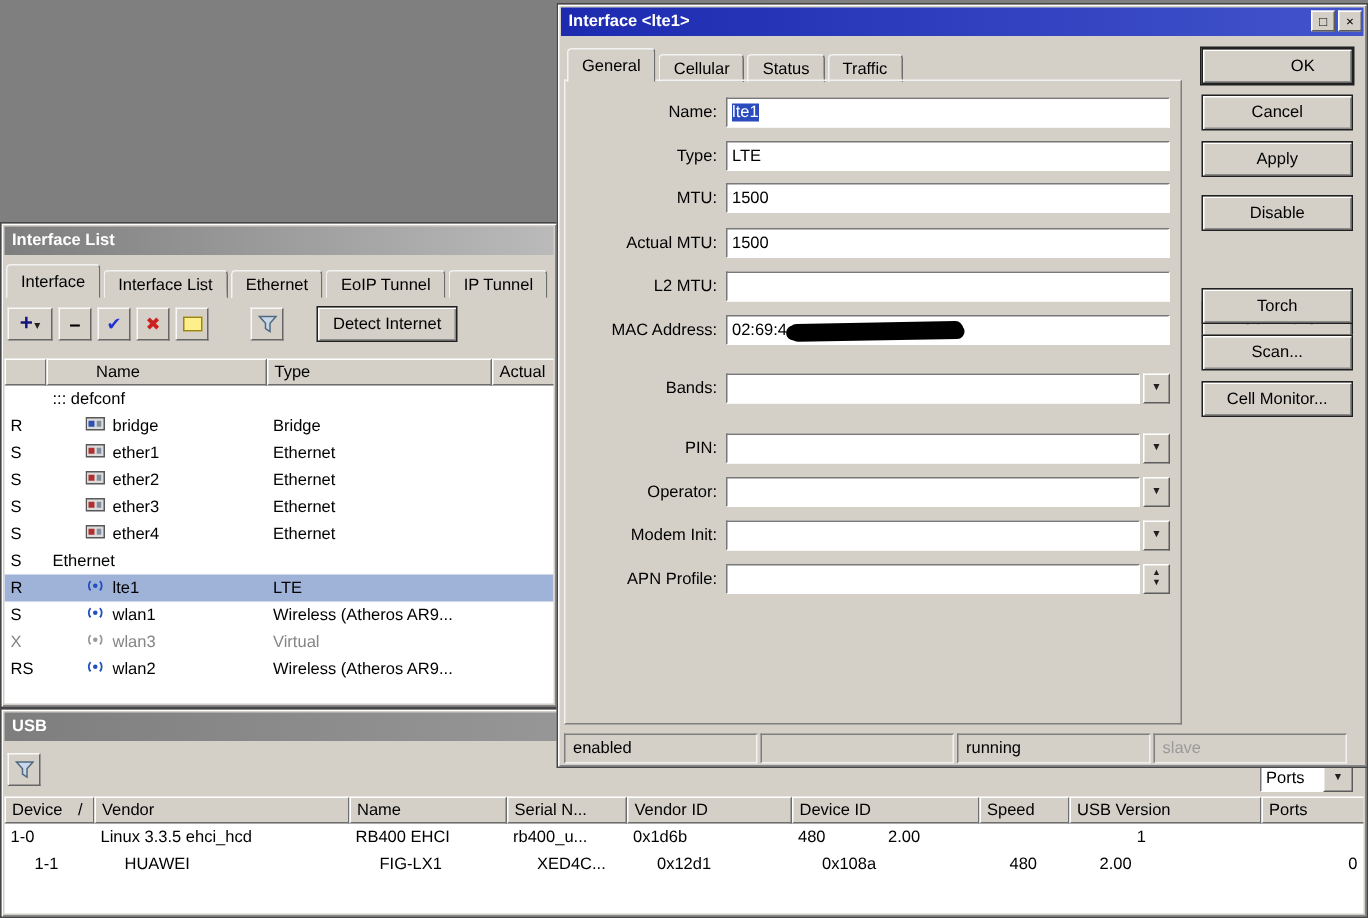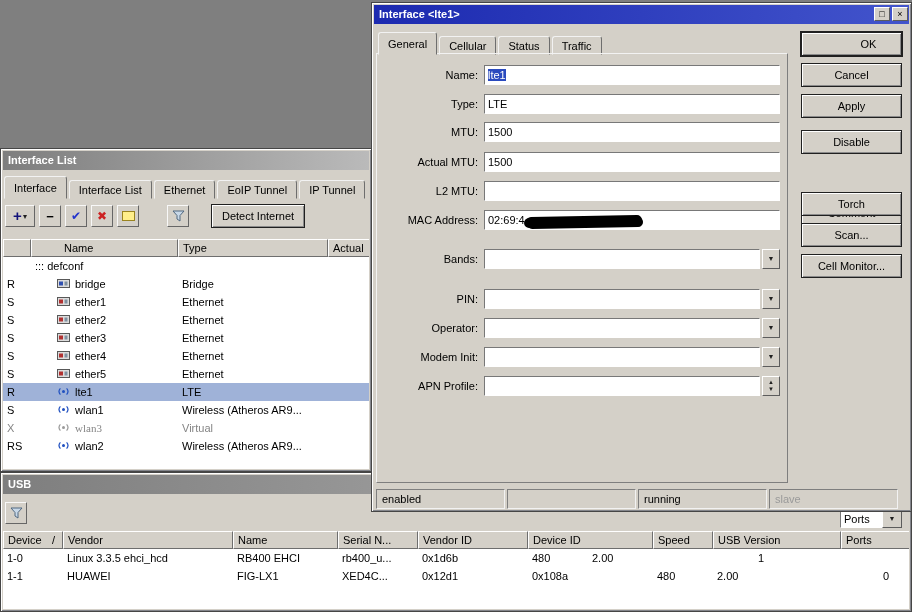--- a/index.html
+++ b/index.html
@@ -220,25 +220,20 @@
             <div class="td name" style="width: 147px;"><span class="icon"><svg width="13" height="11" viewBox="0 0 13 11">
                   <rect x="0.5" y="1.5" width="12" height="8" fill="#dcdcdc" stroke="#585858"></rect>
                   <rect x="2" y="3.5" width="4" height="4" fill="#b03030"></rect>
                   <rect x="7.5" y="3.5" width="3" height="4" fill="#8090a0"></rect>
                 </svg></span><span>ether4</span></div>
             <div class="td type" style="width: 150px;">Ethernet</div>
             <div class="td" style="width: 47px;"></div>
           </div>
           <div class="tr">
             <div class="td flag" style="width: 28px;">S</div>
-            <div class="td name" style="width: 147px;"><span class="icon"><svg width="13" height="11" viewBox="0 0 13 11">
-                  <rect x="0.5" y="1.5" width="12" height="8" fill="#dcdcdc" stroke="#585858"></rect>
-                  <rect x="2" y="3.5" width="4" height="4" fill="#b03030"></rect>
-                  <rect x="7.5" y="3.5" width="3" height="4" fill="#8090a0"></rect>
-                </svg></span><span>ether5</span></div>
             <div class="td type" style="width: 150px;">Ethernet</div>
             <div class="td" style="width: 47px;"></div>
           </div>
           <div class="tr sel">
             <div class="td flag" style="width: 28px;">R</div>
             <div class="td name" style="width: 147px;"><span class="icon"><svg width="13" height="11" viewBox="0 0 13 11">
                   <circle cx="6.5" cy="5.5" r="1.5" fill="#2050c0"></circle>
                   <path d="M3.4 2.4A4.6 4.6 0 0 0 3.4 8.6M9.6 2.4A4.6 4.6 0 0 1 9.6 8.6" stroke="#2050c0" fill="none" stroke-width="1.2"></path>
                 </svg></span><span>lte1</span></div>
             <div class="td type" style="width: 150px;">LTE</div>
@@ -248,21 +243,21 @@
             <div class="td flag" style="width: 28px;">S</div>
             <div class="td name" style="width: 147px;"><span class="icon"><svg width="13" height="11" viewBox="0 0 13 11">
                   <circle cx="6.5" cy="5.5" r="1.5" fill="#2050c0"></circle>
                   <path d="M3.4 2.4A4.6 4.6 0 0 0 3.4 8.6M9.6 2.4A4.6 4.6 0 0 1 9.6 8.6" stroke="#2050c0" fill="none" stroke-width="1.2"></path>
                 </svg></span><span>wlan1</span></div>
             <div class="td type" style="width: 150px;">Wireless (Atheros AR9...</div>
             <div class="td" style="width: 47px;"></div>
           </div>
           <div class="tr dis">
             <div class="td flag" style="width: 28px;">X</div>
-            <div class="td name" style="width: 147px; font-family: Liberation Serif, serif;"><span class="icon"><svg width="13" height="11" viewBox="0 0 13 11">
+            <div class="td name" style="width: 147px;"><span class="icon"><svg width="13" height="11" viewBox="0 0 13 11">
                   <circle cx="6.5" cy="5.5" r="1.5" fill="#9a9a9a"></circle>
                   <path d="M3.4 2.4A4.6 4.6 0 0 0 3.4 8.6M9.6 2.4A4.6 4.6 0 0 1 9.6 8.6" stroke="#9a9a9a" fill="none" stroke-width="1.2"></path>
                 </svg></span><span>wlan3</span></div>
             <div class="td type" style="width: 150px;">Virtual</div>
             <div class="td" style="width: 47px;"></div>
           </div>
           <div class="tr">
             <div class="td flag" style="width: 28px;">RS</div>
             <div class="td name" style="width: 147px;"><span class="icon"><svg width="13" height="11" viewBox="0 0 13 11">
                   <circle cx="6.5" cy="5.5" r="1.5" fill="#2050c0"></circle>
@@ -310,21 +305,21 @@
             <div class="td" style="width: 60px;">1-0</div>
             <div class="td" style="width: 170px;">Linux 3.3.5 ehci_hcd</div>
             <div class="td" style="width: 105px;">RB400 EHCI</div>
             <div class="td" style="width: 80px;">rb400_u...</div>
             <div class="td" style="width: 110px;">0x1d6b</div>
             <div class="td" style="width: 60px;">480</div>
             <div class="td" style="width: 128px;">2.00</div>
             <div class="td num" style="width: 74px;">1</div>
           </div>
           <div class="tr">
-            <div class="td" style="width: 60px;">1-1</div>
+            <div class="td" style="width: 60px; margin-left: 16px;">1-1</div>
             <div class="td" style="width: 170px;">HUAWEI</div>
             <div class="td" style="width: 105px;">FIG-LX1</div>
             <div class="td" style="width: 80px;">XED4C...</div>
             <div class="td" style="width: 110px;">0x12d1</div>
             <div class="td" style="width: 125px;">0x108a</div>
             <div class="td" style="width: 60px;">480</div>
             <div class="td" style="width: 128px;">2.00</div>
             <div class="td num" style="width: 74px;">0</div>
           </div>
         </div>

